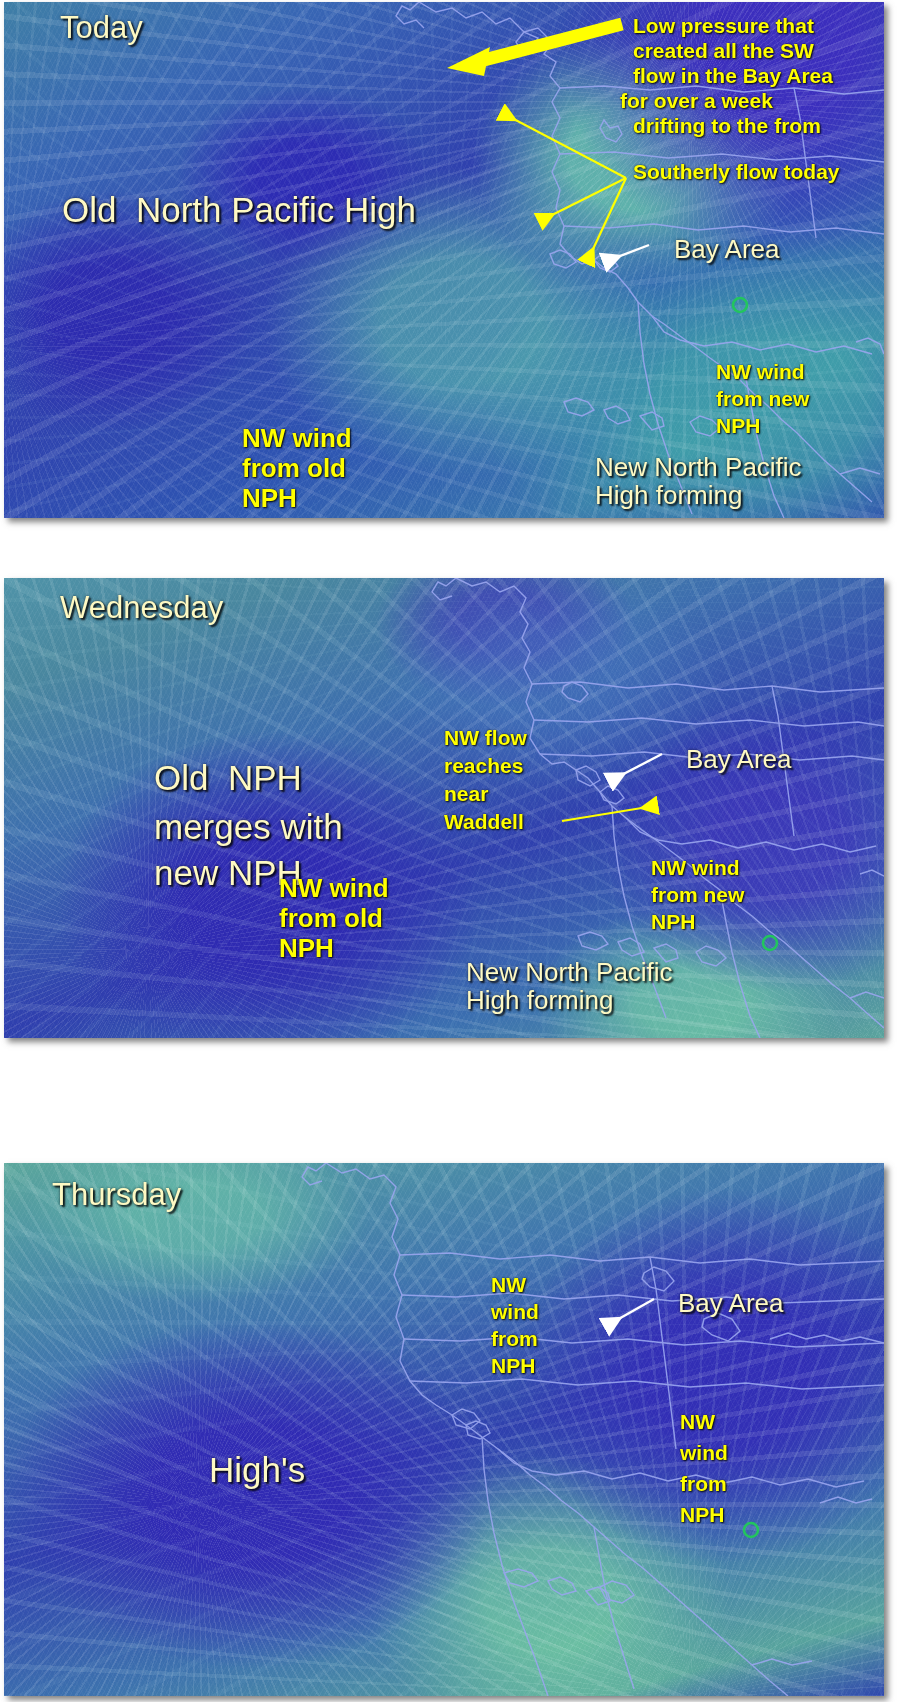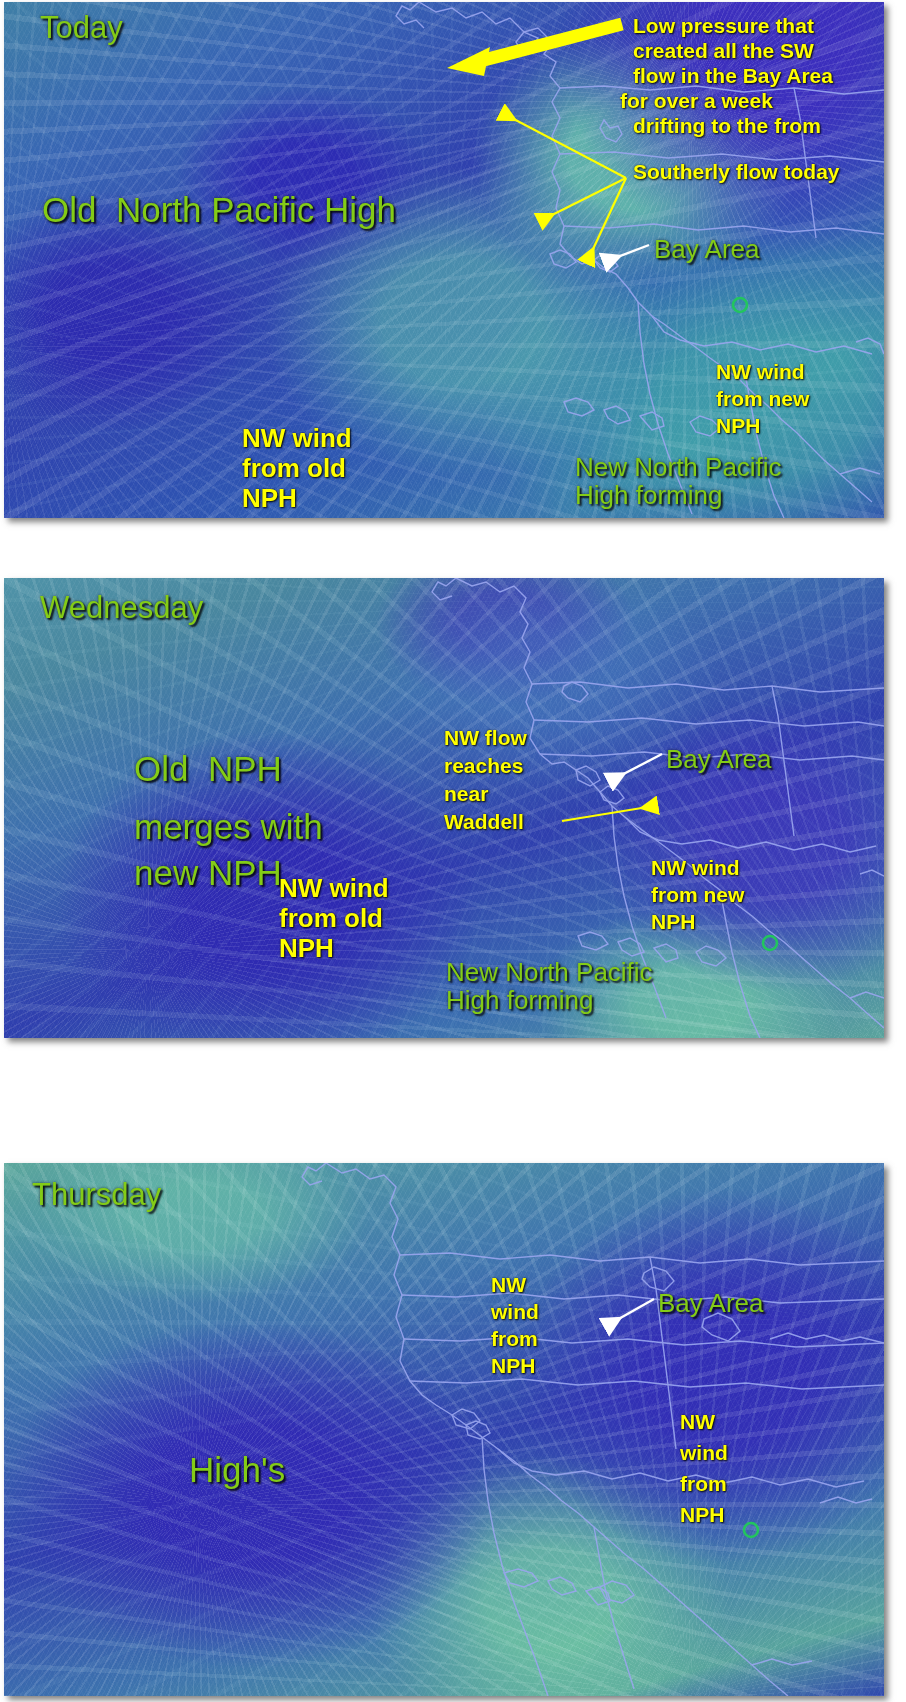--- a/index.html
+++ b/index.html
@@ -91,22 +91,23 @@
       repeating-linear-gradient(62deg, rgba(255,255,255,.07) 0 1px, rgba(255,255,255,0) 1px 5px);
   }
 
   
   .coast { position:absolute; inset:0; }
   .coast svg { width:100%; height:100%; display:block; }
 
   
   .lbl { position:absolute; white-space:pre; line-height:1.18; }
   .white {
-    color:#84cc16;
+    color:#fef9c3;
     text-shadow: 2px 2px 2px rgba(0,0,0,.85), 0 0 3px rgba(0,0,0,.6);
+    margin-left: 20px;
   }
   .yellow {
     color:#ffff00;
     font-weight:700;
     text-shadow: 1px 1px 2px rgba(0,0,0,.9), 0 0 2px rgba(0,0,0,.7);
   }
   .day  { font-size:31px; }
   .big  { font-size:35px; }
   .med  { font-size:26px; }
   .ann  { font-size:21px; }
@@ -254,21 +255,21 @@
           <path d="M650,370 L662,366 L672,372 L674,380 L662,384 Z"></path>
           <path d="M856,296 L868,292 L880,298"></path>
           <path d="M846,420 L862,414 L880,420"></path>
         </g>
         <circle cx="766" cy="365" r="7" fill="none" stroke="#22c55e" stroke-width="2.6"></circle>
       </svg>
     </div>
 
     <div class="lbl white day" style="left:36px; top:12px;">Wednesday</div>
 
-    <div class="lbl white big" style="left:130px; top:170px;">Old  NPH</div>
+    <div class="lbl white big" style="left:130px; top:179px;">Old  NPH</div>
     <div class="lbl white big" style="left:130px; top:228px;">merges with</div>
     <div class="lbl white big" style="left:130px; top:274px;">new NPH</div>
 
     <div class="lbl white med" style="left:662px; top:166px;">Bay Area</div>
 
     <div class="lbl white med" style="left:442px; top:379px;">New North Pacific</div>
     <div class="lbl white med" style="left:442px; top:407px;">High forming</div>
 
     <div class="lbl yellow ann" style="left:440px; top:148px;">NW flow</div>
     <div class="lbl yellow ann" style="left:440px; top:176px;">reaches</div>

